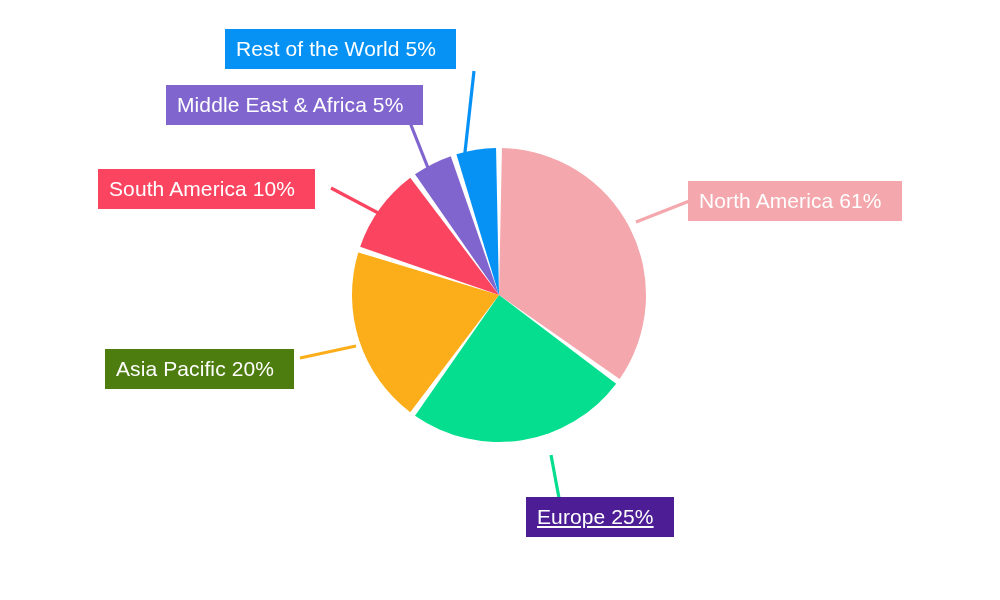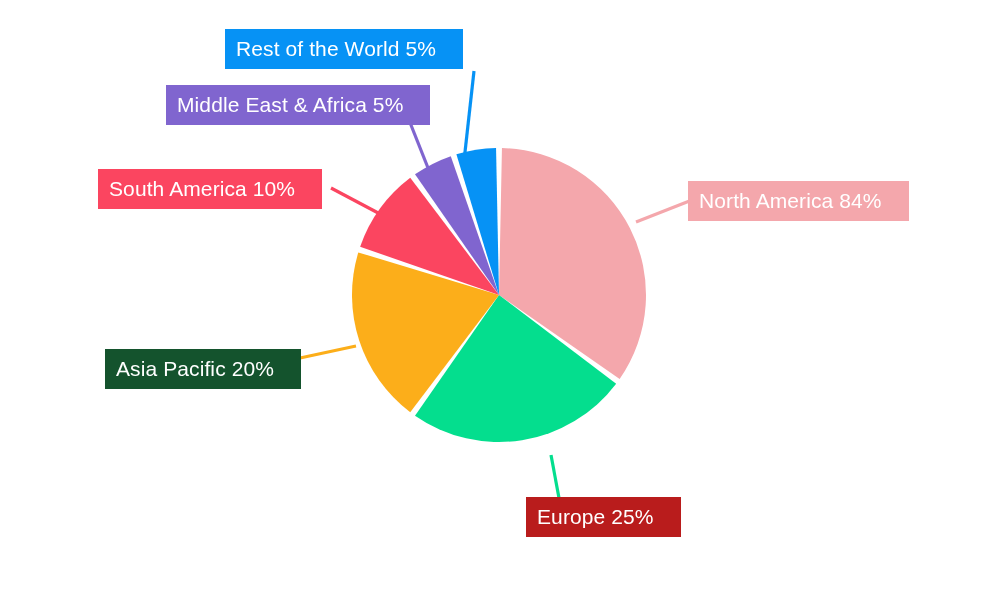--- a/index.html
+++ b/index.html
@@ -30,21 +30,21 @@
     height: 600px;
     display: block;
   }
   .pie-label {
     position: absolute;
     color: #ffffff;
     font-family: "Liberation Sans", sans-serif;
     font-size: 21px;
     line-height: 1;
     white-space: nowrap;
-    padding: 9px 27px 10px 11px;
+    padding: 9px 20px 10px 11px;
     letter-spacing: 0.1px;
   }
 </style>
 </head>
 <body>
 
 <div id="chart-root">
 
   <svg id="pie-svg" viewBox="0 0 1000 600">
     <g>
@@ -58,25 +58,25 @@
     <g id="slices">
         <path d="M 499.00 295.00 L 501.95 148.03 A 147 147 0 0 1 619.64 379.00 Z" fill="#F4A7AC"></path>
         <path d="M 499.00 295.00 L 616.17 383.77 A 147 147 0 0 1 415.00 415.64 Z" fill="#04DE8E"></path>
         <path d="M 499.00 295.00 L 410.23 412.17 A 147 147 0 0 1 358.31 252.39 Z" fill="#FCAE1A"></path>
         <path d="M 499.00 295.00 L 360.13 246.78 A 147 147 0 0 1 410.23 177.83 Z" fill="#FB4560"></path>
         <path d="M 499.00 295.00 L 415.00 174.36 A 147 147 0 0 1 450.78 156.13 Z" fill="#8065CF"></path>
         <path d="M 499.00 295.00 L 456.39 154.31 A 147 147 0 0 1 496.05 148.03 Z" fill="#0692F5"></path>
       </g>
   </svg>
 
-  <div class="pie-label" style="left:688px; top:181px; background:#F4A7AC;">North America 84%</div>
+  <div class="pie-label" style="left:688px; top:181px; background:#F4A7AC;">North America 61%</div>
 
-  <div class="pie-label" style="left:526px; top:497px; background:#b91c1c;">Europe 25%</div>
+  <div class="pie-label" style="left:526px; top:497px; background:#4c1d95;text-decoration:underline;">Europe 25%</div>
 
-  <div class="pie-label" style="left:105px; top:349px; background:#14532d;">Asia Pacific 20%</div>
+  <div class="pie-label" style="left:105px; top:349px; background:#4d7c0f;">Asia Pacific 20%</div>
 
   <div class="pie-label" style="left:98px; top:153px; background:#FB4560;margin-top:16px;">South America 10%</div>
 
   <div class="pie-label" style="left:133px; top:85px; background:#8065CF;margin-left:33px;">Middle East &amp; Africa 5%</div>
 
   <div class="pie-label" style="left:225px; top:29px; background:#0692F5;">Rest of the World 5%</div>
 
 </div>
 
 </body></html>

